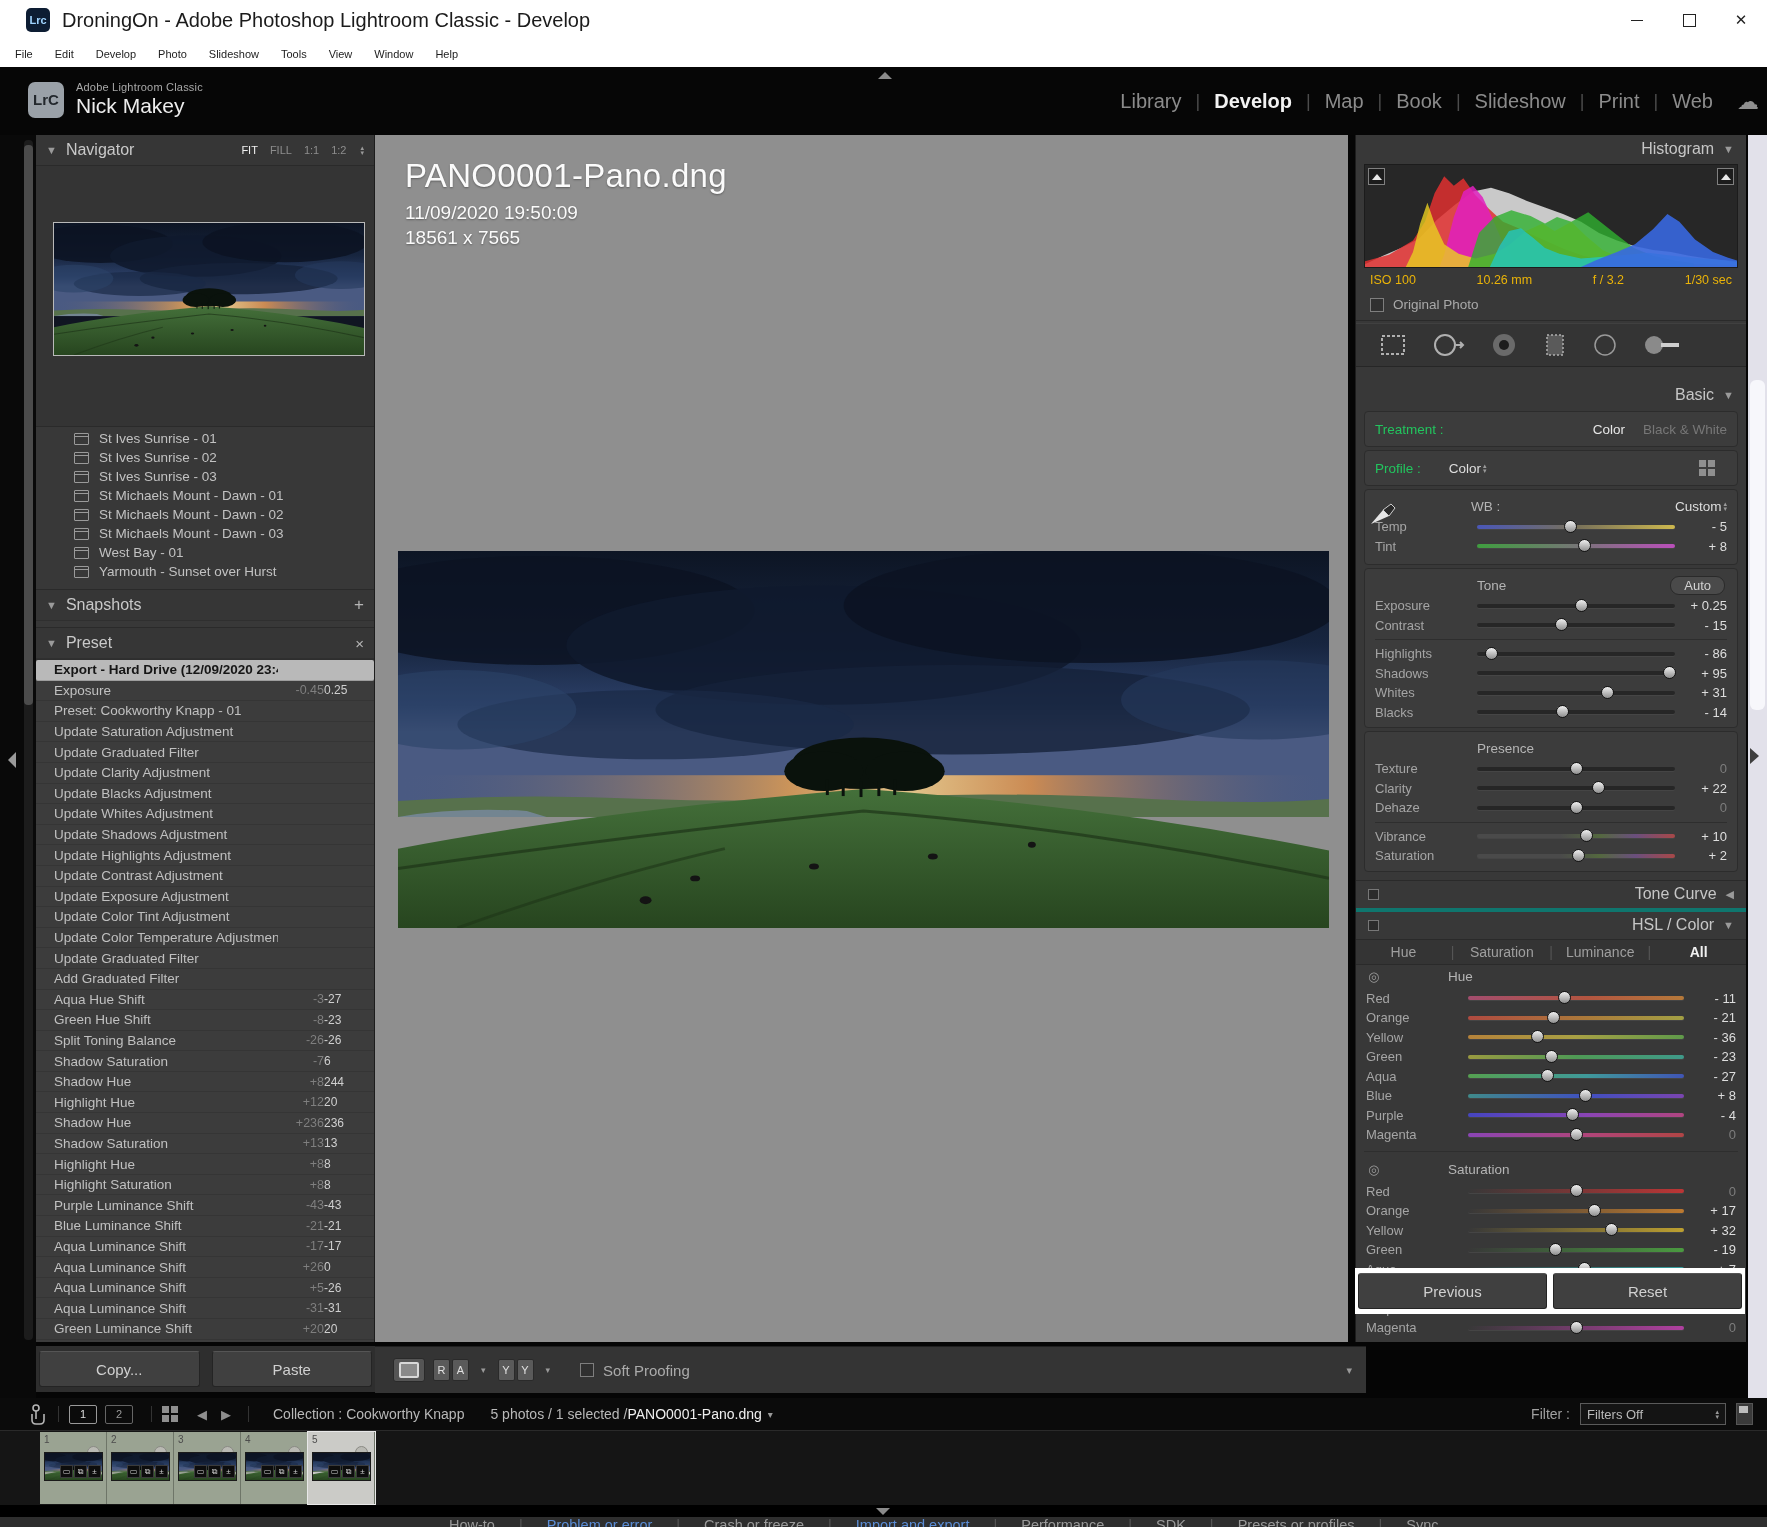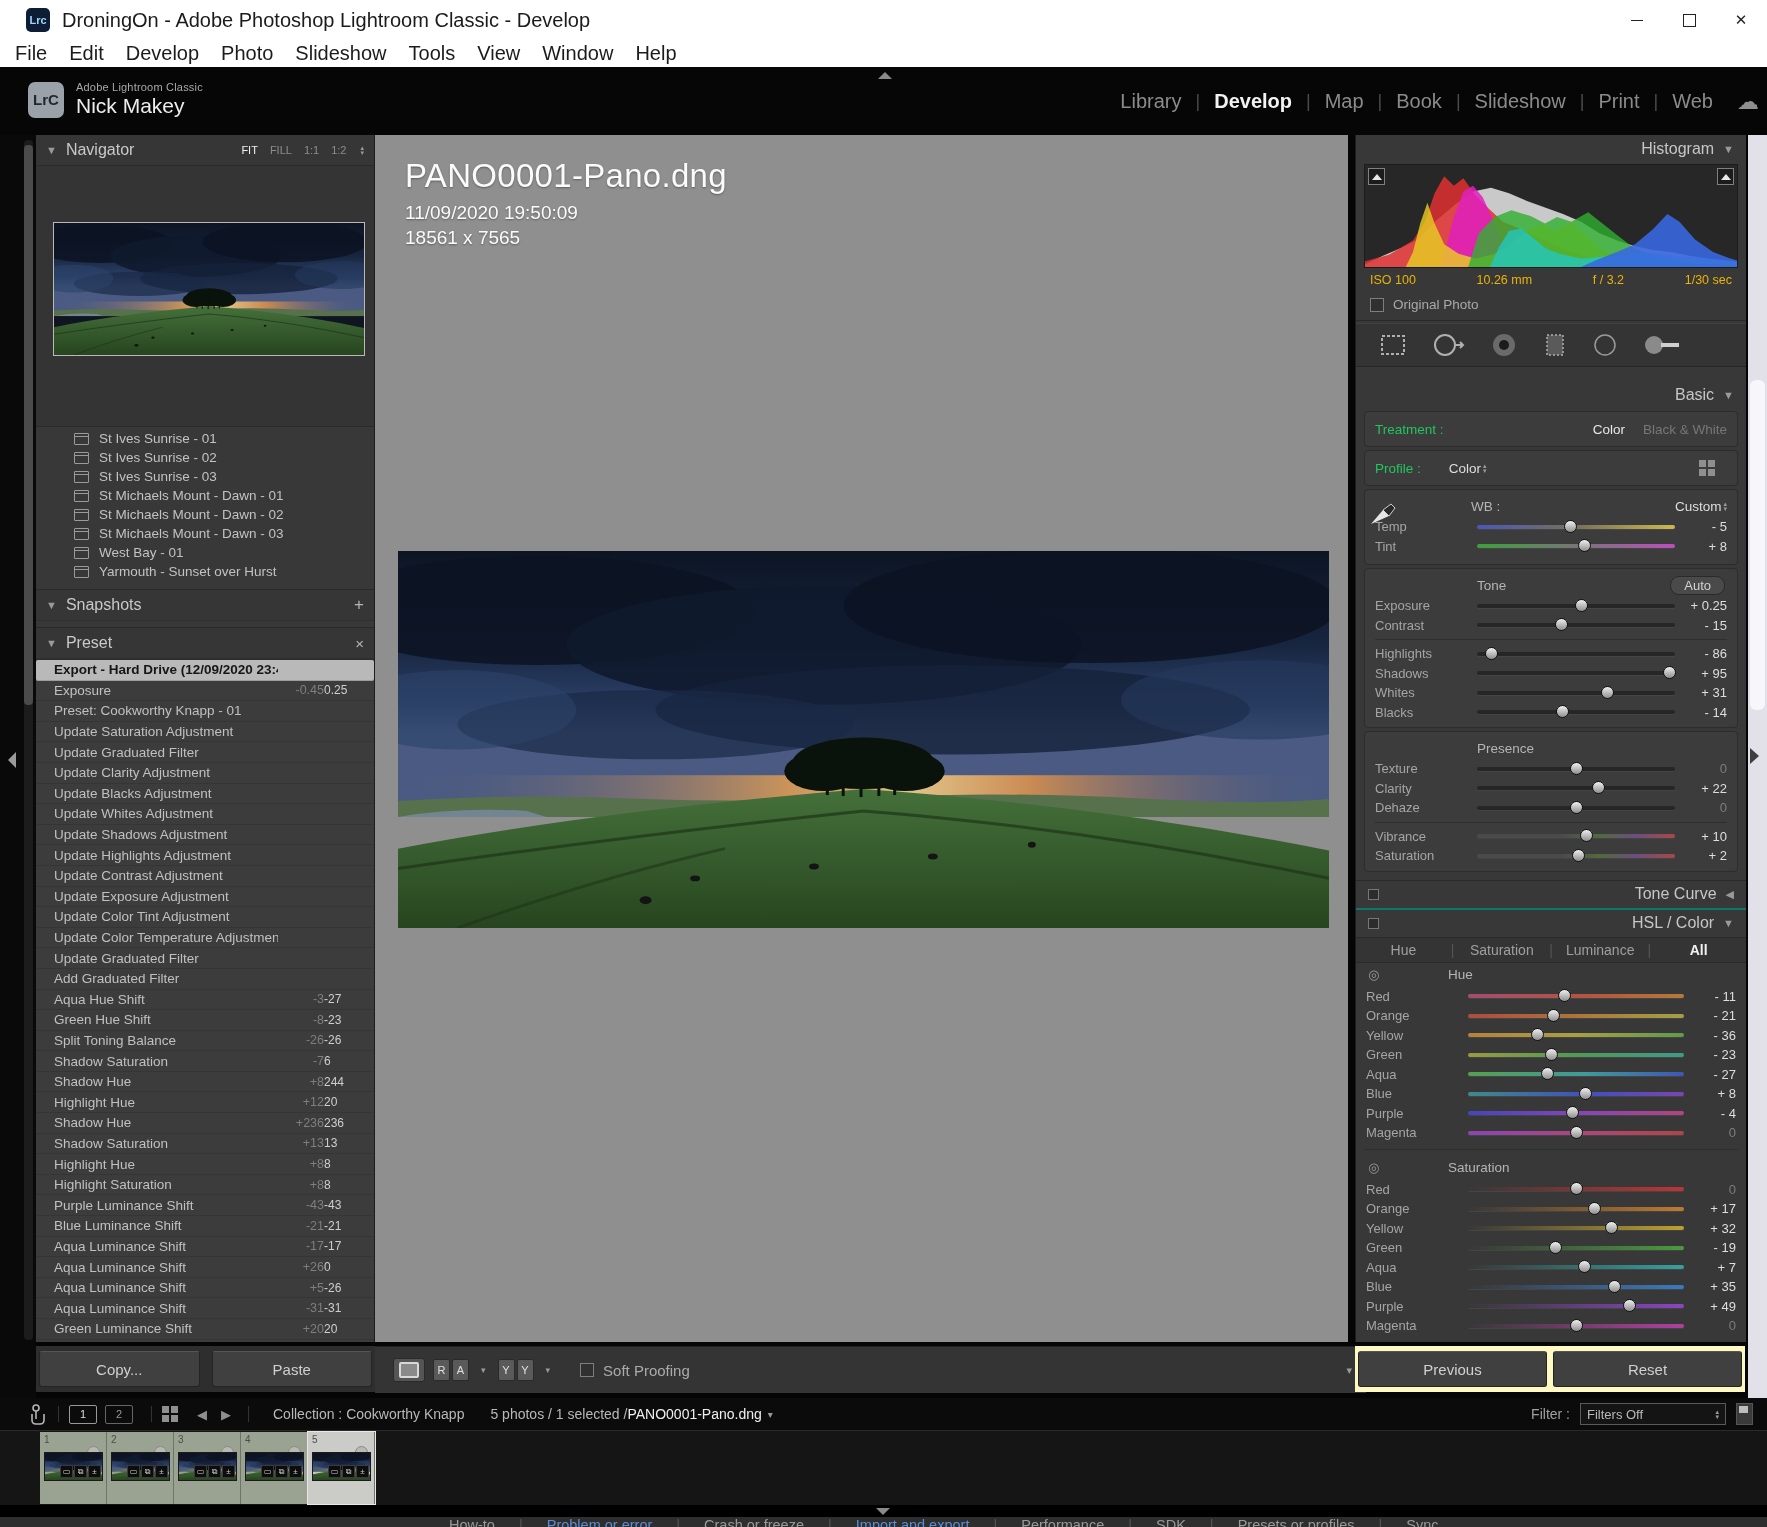--- a/index.html
+++ b/index.html
@@ -13,21 +13,21 @@
            font-size:11px;font-weight:bold;display:flex;align-items:center;justify-content:center;}
   #wintitle{margin-left:12px;font-size:20px;color:#1b1b1b;}
   #wincontrols{margin-left:auto;display:flex;height:40px;}
   .winbtn{width:52px;height:40px;display:flex;align-items:center;justify-content:center;color:#222;font-size:15px;}
   .minglyph{width:12px;height:1px;background:#222;display:block;}
   .maxglyph{width:11px;height:11px;border:1px solid #222;display:block;}
 
   
   #menubar{left:0;top:40px;width:1767px;height:27px;background:#ffffff;display:flex;align-items:center;
            border-bottom:1px solid #e8e8e8;}
-  .menuitem{padding:0 11px;font-size:20px;color:#1c1c1c;}
+  .menuitem{padding:0 11px;font-size:11px;color:#1c1c1c;}
   .menuitem:first-child{margin-left:4px;}
 
   
   #topband{left:0;top:67px;width:1767px;height:68px;background:#060606;}
   #idplate{position:absolute;left:28px;top:14px;display:flex;align-items:center;}
   #lrclogo{width:36px;height:36px;border-radius:7px;background:#9aa1a8;color:#23282d;font-weight:bold;
            font-size:15px;display:flex;align-items:center;justify-content:center;}
   #idtext{margin-left:12px;}
   #idapp{font-size:11px;color:#a9a9a9;letter-spacing:.2px;}
   #idname{font-size:21px;color:#ededed;margin-top:1px;}
@@ -157,21 +157,21 @@
            display:flex;align-items:center;padding-left:18px;gap:8px;}
   .tbbox{height:22px;background:#555;border:1px solid #2a2a2a;border-radius:3px;display:flex;align-items:center;justify-content:center;color:#ddd;}
   #tb-loupe{width:30px;}
   #tb-loupe .inner{width:16px;height:12px;border:2px solid #d8d8d8;border-radius:2px;background:#8a8a8a;}
   .tb-lettergroup{display:flex;gap:2px;}
   .tb-letter{width:15px;height:20px;background:#5a5a5a;border:1px solid #2a2a2a;border-radius:2px;color:#e0e0e0;
              font-size:11px;display:flex;align-items:center;justify-content:center;}
   .tb-dd{color:#9a9a9a;font-size:9px;margin:0 4px;}
   #softproof{display:flex;align-items:center;gap:9px;margin-left:18px;color:#ababab;font-size:15px;}
   #tb-expand{margin-left:auto;margin-right:14px;color:#9a9a9a;font-size:11px;}
-  #btnrow-right{left:1355px;top:1346px;width:390px;height:46px;background:#fef9c3;display:flex;align-items:center;}
+  #btnrow-right{left:1355px;top:1268px;width:390px;height:46px;background:#ffffff;display:flex;align-items:center;}
 
   
   #fstripbar{left:0;top:1398px;width:1767px;height:32px;background:#0b0b0b;display:flex;align-items:center;color:#b9b9b9;font-size:14px;}
   .fsep{width:1px;height:16px;background:#333;margin:0 10px;}
   .monbtn{width:26px;height:17px;border:1px solid #999;border-radius:2px;color:#ddd;font-size:11px;
           display:flex;align-items:center;justify-content:center;margin-right:8px;position:relative;}
   .monbtn.dim{border-color:#666;color:#999;}
   .gridico{display:grid;grid-template-columns:7px 7px;grid-gap:2px;margin-right:12px;}
   .gridico span{width:7px;height:7px;background:#8f8f8f;}
   .navarrow{color:#8f8f8f;font-size:13px;margin:0 7px;}
@@ -801,21 +801,21 @@
             <span class="sval">+ 2</span>
           </div>
         </div>
     </div>
 
     <div class="rhead" style="margin-top:8px;border-top:1px solid #2a2a2a;">
       <span class="sqtoggle"></span>
       <span>Tone Curve</span>
       <span class="tri">◀</span>
     </div>
-    <div class="rhead" style="border-top:2px solid #0f766e;">
+    <div class="rhead" style="border-top:4px solid #0f766e;">
       <span class="sqtoggle"></span>
       <span>HSL / Color</span>
       <span class="tri">▼</span>
     </div>
     <div id="hsltabs">
         <span class="tab">Hue</span>
         <span class="tsep">|</span>
         <span class="tab">Saturation</span>
         <span class="tsep">|</span>
         <span class="tab">Luminance</span>

